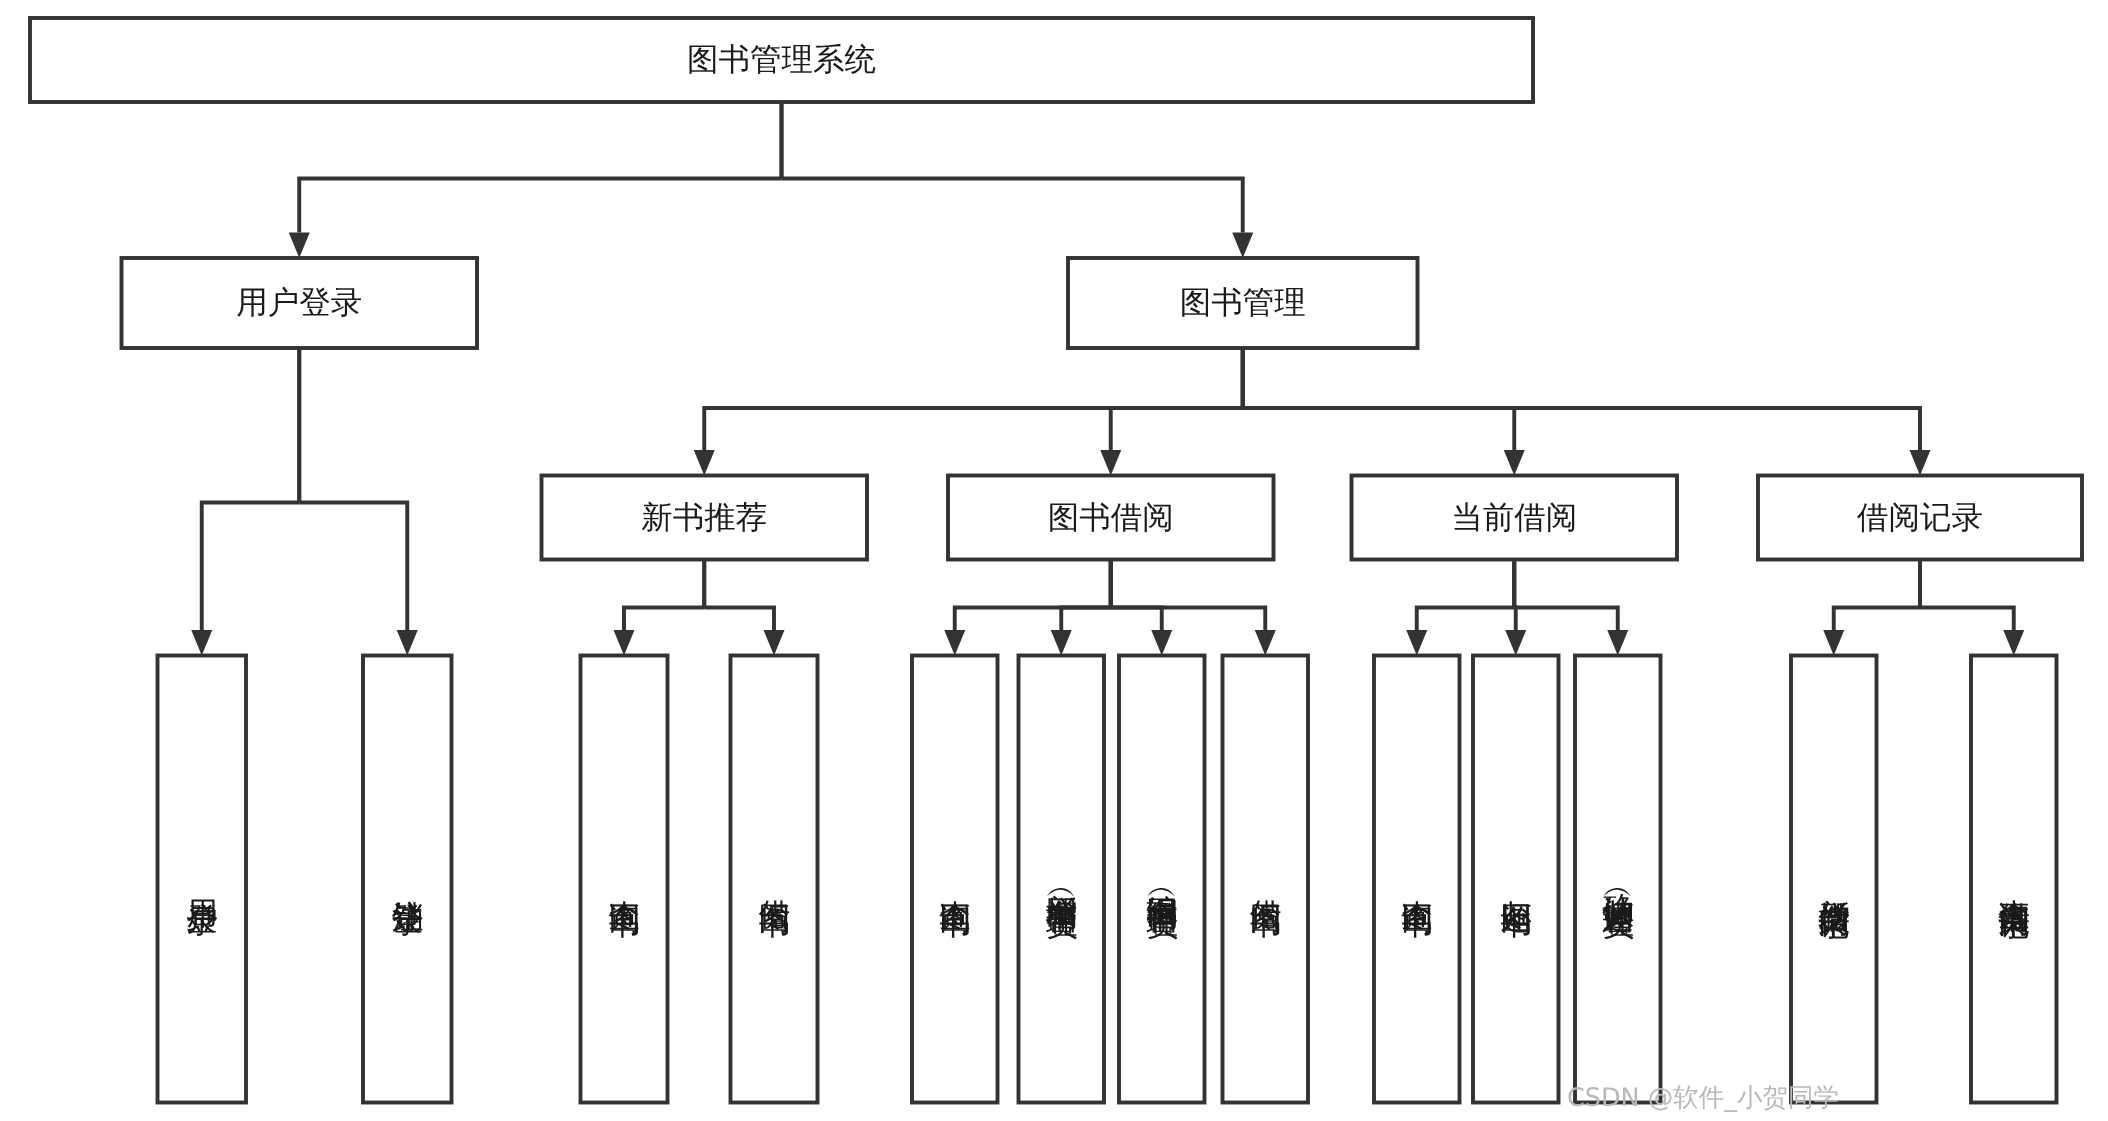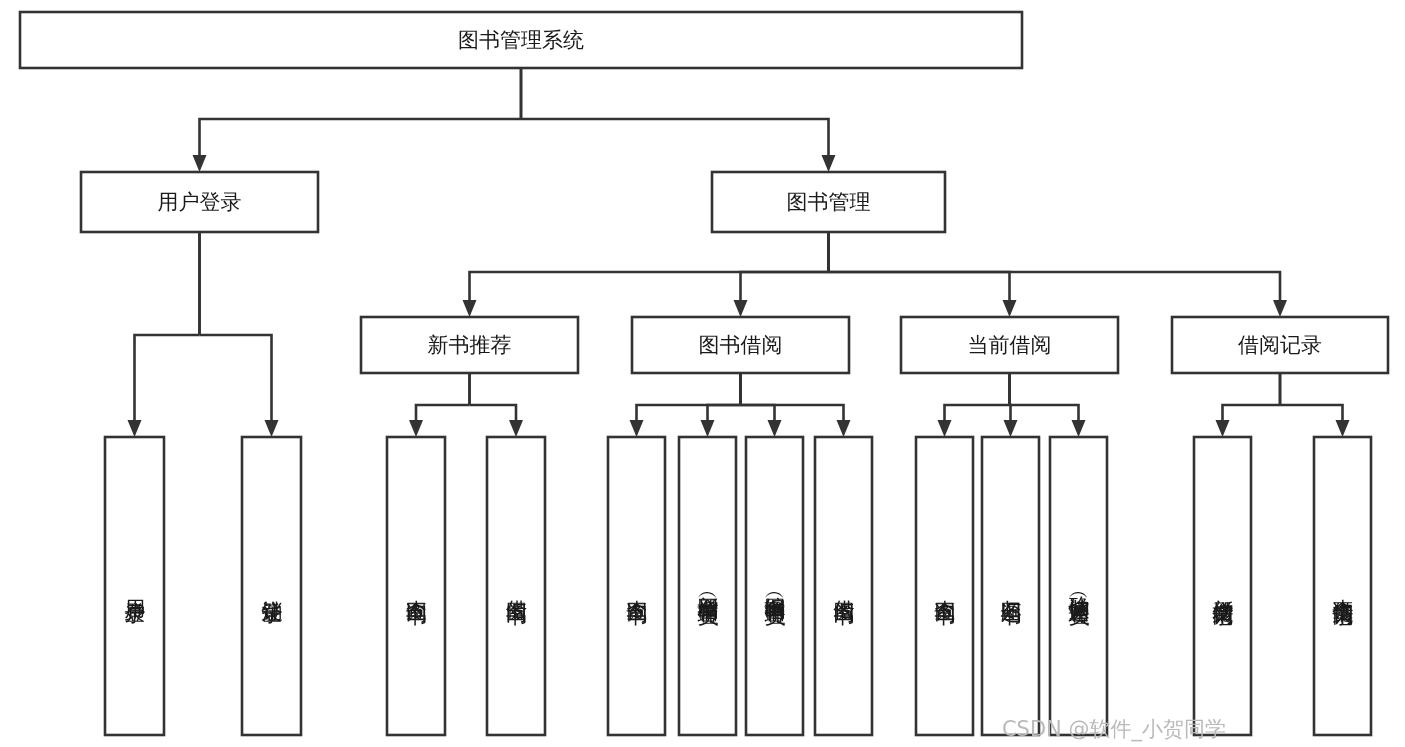--- a/index.html
+++ b/index.html
@@ -12,21 +12,21 @@
   .link{stroke:#333333;stroke-width:2.6;fill:none;stroke-linecap:butt;}
   .arrowhead{fill:#333333;stroke:none;}
   .node-label{fill:#1a1a1a;font-family:"DejaVu Sans","Liberation Sans",sans-serif;
               font-size:21px;text-anchor:middle;dominant-baseline:middle;}
   .vlabel-wrap{position:absolute;display:flex;align-items:center;justify-content:center;
                pointer-events:none;}
   .vlabel{writing-mode:vertical-rl;text-orientation:upright;
           font-family:"DejaVu Sans","Liberation Sans",sans-serif;
           font-size:21px;line-height:1.18;color:#1a1a1a;white-space:nowrap;
           letter-spacing:1.5px;text-align:center;}
-  #watermark{position:absolute;right:8px;bottom:4px;font-size:21px;color:#b9b9b9;
+  #watermark{position:absolute;right:8px;bottom:4px;font-size:17px;color:#b9b9b9;
              font-family:"DejaVu Sans","Liberation Sans",sans-serif;white-space:nowrap;}
 </style>
 </head>
 <body>
 
 <div id="stage">
   <svg id="chart" viewBox="0 0 1405 747">
       <g>
         <g>
           <path class="link" d="M 521 68 L 521 119"></path>

